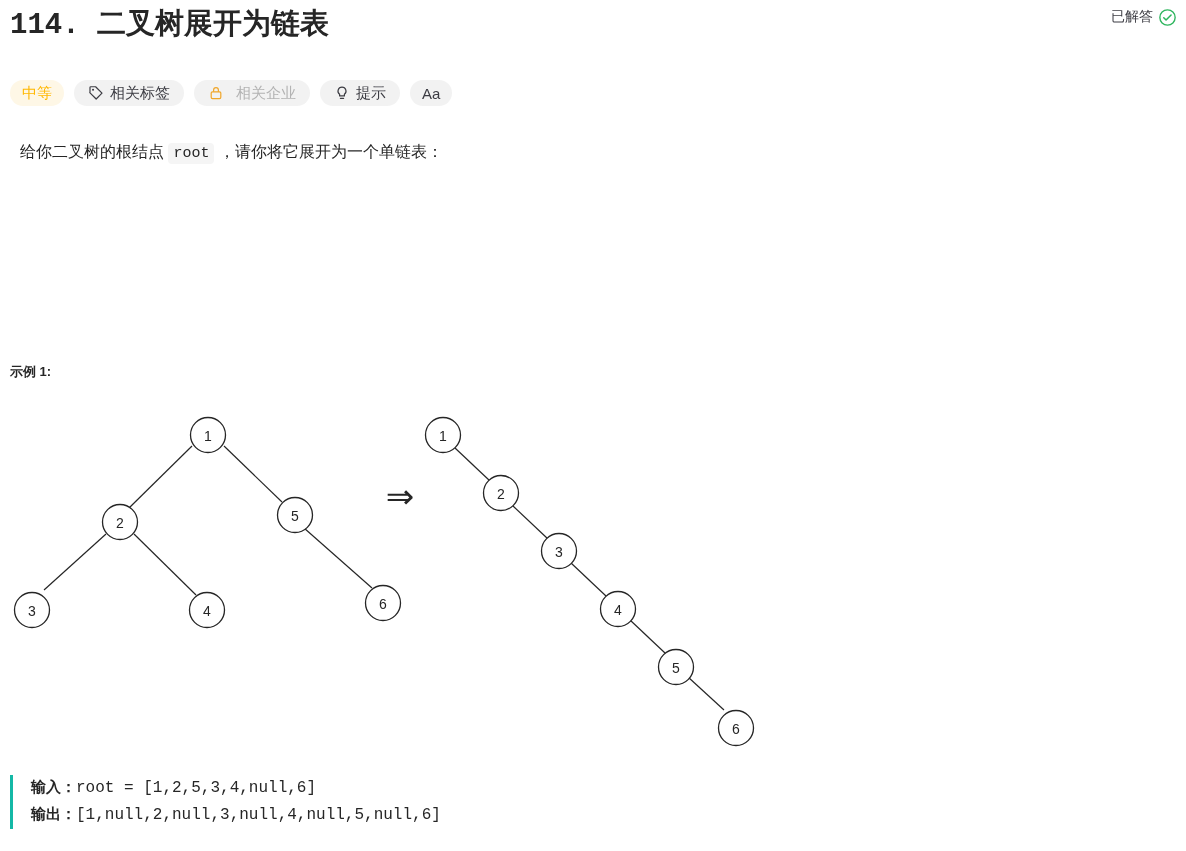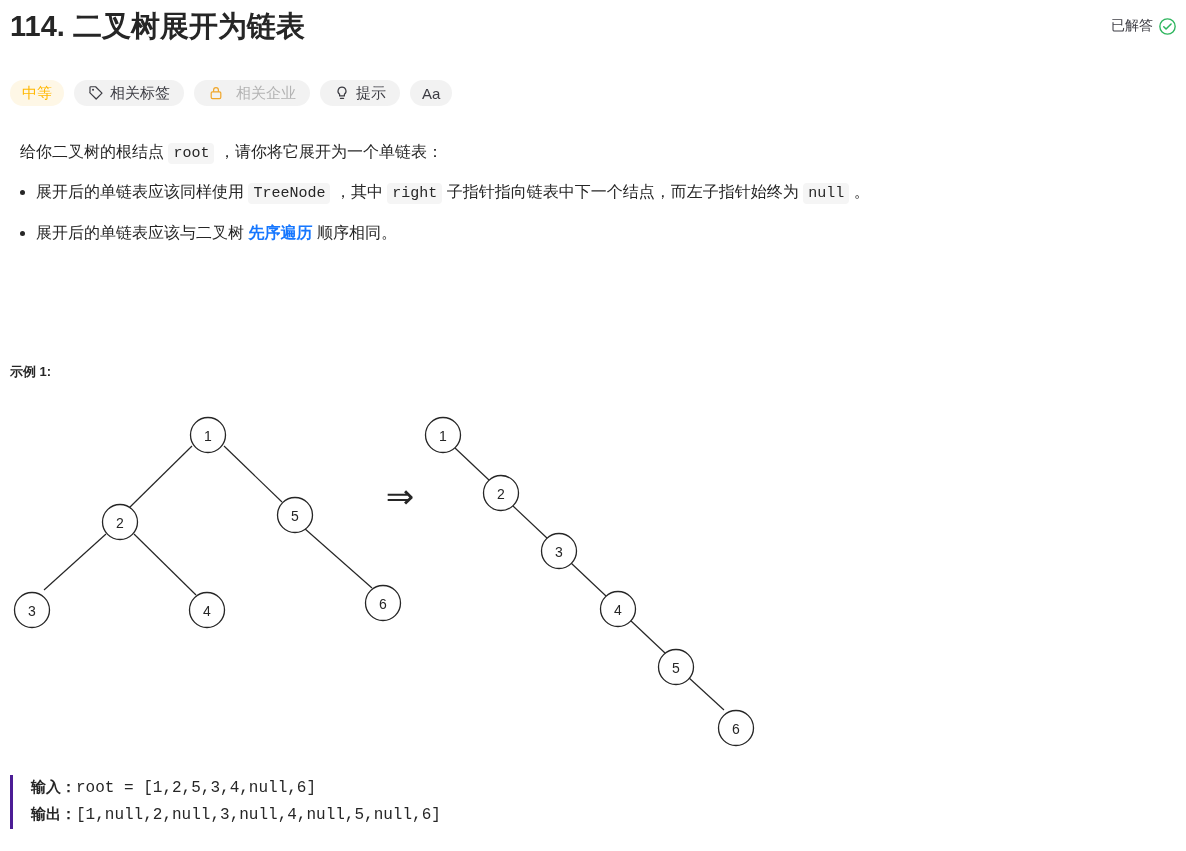--- a/index.html
+++ b/index.html
@@ -20,22 +20,23 @@
     height: 851px;
     padding: 0;
   }
   
   .title-row {
     position: absolute;
     top: 8px;
     left: 10px;
     right: 10px;
     display: flex;
-    align-items: center;
+    align-items: flex-start;
     justify-content: space-between;
+    font-family: Liberation Mono, monospace;
   }
   .title {
     font-size: 29px;
     font-weight: bold;
     line-height: 1.25;
     letter-spacing: 0px;
     color: #262626;
     margin: 0;
     white-space: nowrap;
   }
@@ -158,21 +159,21 @@
   }
   .figure svg {
     display: block;
   }
 
   
   .io-block {
     position: absolute;
     top: 775px;
     left: 10px;
-    border-left: 3px solid #4c1d95;
+    border-left: 3px solid #14b8a6;
     padding: 0 0 0 18px;
   }
   .io-line {
     font-family: "Liberation Mono", monospace;
     font-size: 16px;
     line-height: 1.62;
     color: #262626;
     white-space: nowrap;
   }
   .io-line b {
@@ -240,28 +241,20 @@
     <div class="pill font">
       <span>Aa</span>
     </div>
   </div>
 
   <div class="content">
     <p class="para">
       <span>给你二叉树的根结点 </span><code class="inline">root</code><span> ，请你将它展开为一个单链表：</span>
     </p>
 
-    <ul class="bullets">
-      <li>
-        <span>展开后的单链表应该同样使用 </span><code class="inline">TreeNode</code><span> ，其中 </span><code class="inline">right</code><span> 子指针指向链表中下一个结点，而左子指针始终为 </span><code class="inline">null</code><span> 。</span>
-      </li>
-      <li>
-        <span>展开后的单链表应该与二叉树 </span><a class="link">先序遍历</a><span> 顺序相同。</span>
-      </li>
-    </ul>
   </div>
 
   <div class="example-label">示例 1:</div>
 
   <div class="figure">
     <svg width="800" height="365" viewBox="0 0 800 365">
 
       <g stroke="#262626" stroke-width="1.2" fill="none">
         <line x1="192" y1="48" x2="128" y2="111"></line>
         <line x1="224" y1="48" x2="282" y2="104"></line>

